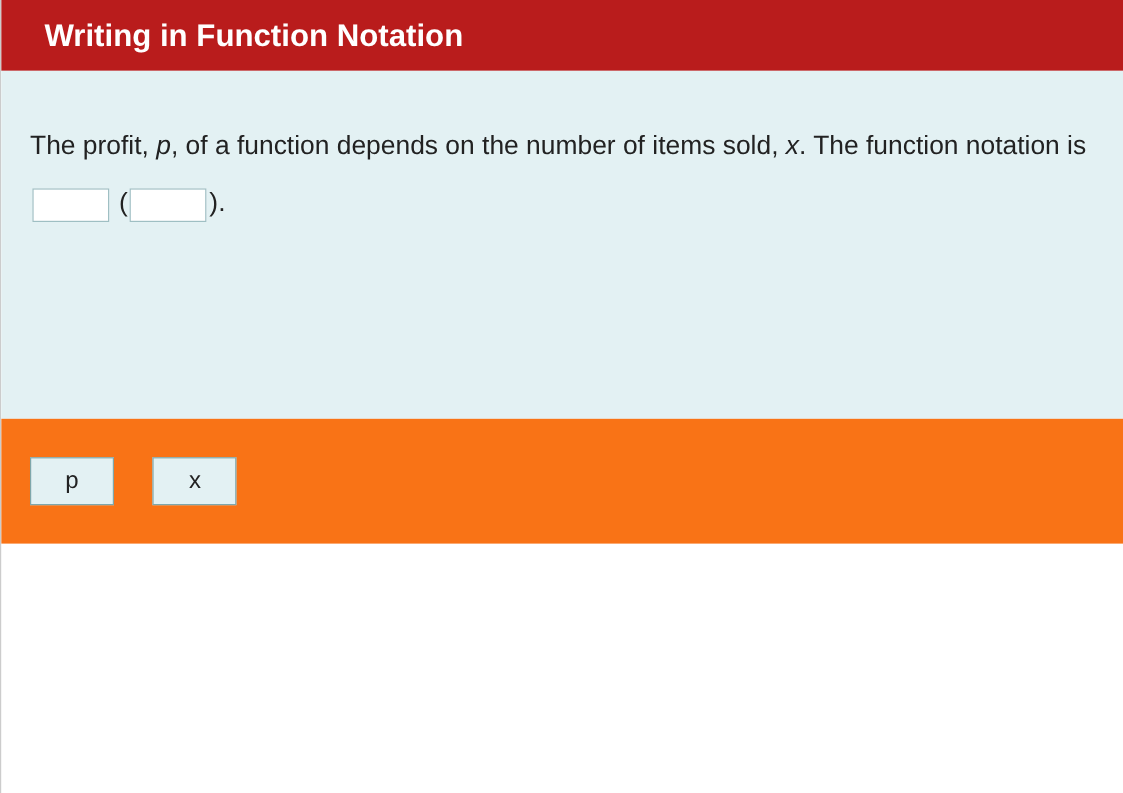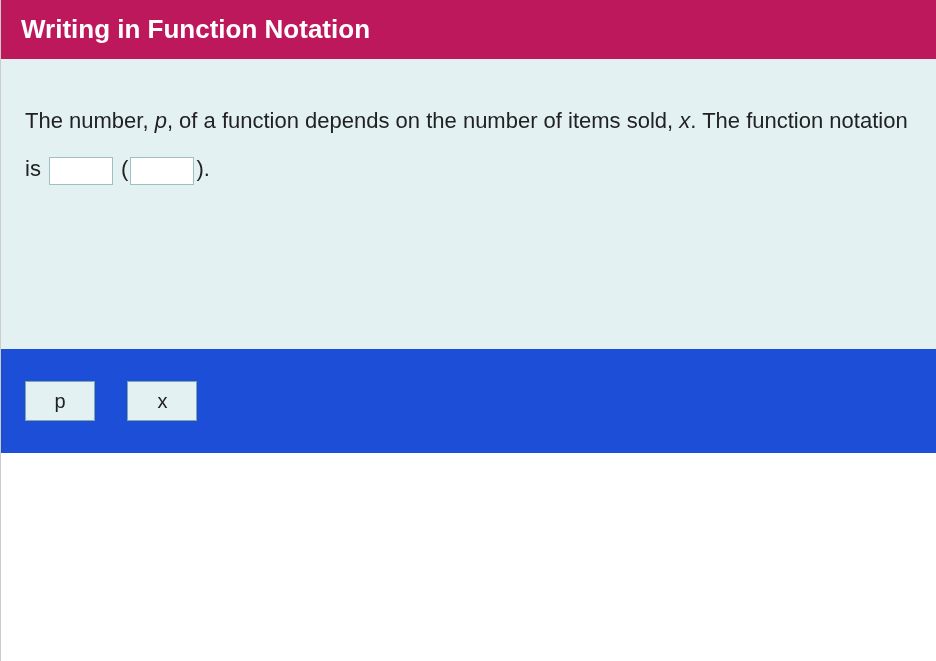--- a/index.html
+++ b/index.html
@@ -9,23 +9,23 @@
     }
     body {
       font-family: Arial, Helvetica, sans-serif;
       background: #ffffff;
       width: 936px;
       height: 661px;
       overflow: hidden;
       border-left: 1px solid #ccc;
     }
     .header {
-      background: #be185d;
+      background: #b91c1c;
       color: #ffffff;
-      padding: 14px 20px;
+      padding: 14px 36px;
       font-size: 26px;
       font-weight: bold;
     }
     .question-area {
       background: #e3f1f3;
       padding: 38px 24px 28px 24px;
       min-height: 290px;
       font-size: 22px;
       color: #222;
       line-height: 2.2;
@@ -36,21 +36,21 @@
     .drop-slot {
       display: inline-block;
       width: 64px;
       height: 28px;
       background: #ffffff;
       border: 1px solid #9fbfc3;
       vertical-align: middle;
       margin: 0 2px;
     }
     .tiles-area {
-      background: #1d4ed8;
+      background: #f97316;
       padding: 32px 24px;
     }
     .tile {
       display: inline-block;
       min-width: 70px;
       height: 40px;
       line-height: 38px;
       text-align: center;
       background: #e3f1f3;
       border: 1px solid #7fa7ab;
@@ -62,21 +62,21 @@
     }
   </style>
 </head>
 <body>
 
 <div class="header">
   <span>Writing in Function Notation</span>
 </div>
 
 <div class="question-area">
-  <span>The number, </span><span class="italic">p</span><span>, of a function depends on the number of items sold, </span><span class="italic">x</span><span>. The function notation is </span><span class="drop-slot"></span><span> (</span><span class="drop-slot"></span><span>).</span>
+  <span>The profit, </span><span class="italic">p</span><span>, of a function depends on the number of items sold, </span><span class="italic">x</span><span>. The function notation is </span><span class="drop-slot"></span><span> (</span><span class="drop-slot"></span><span>).</span>
 </div>
 
 <div class="tiles-area">
   <div class="tile">
     <span>p</span>
   </div>
   <div class="tile">
     <span>x</span>
   </div>
 </div>

